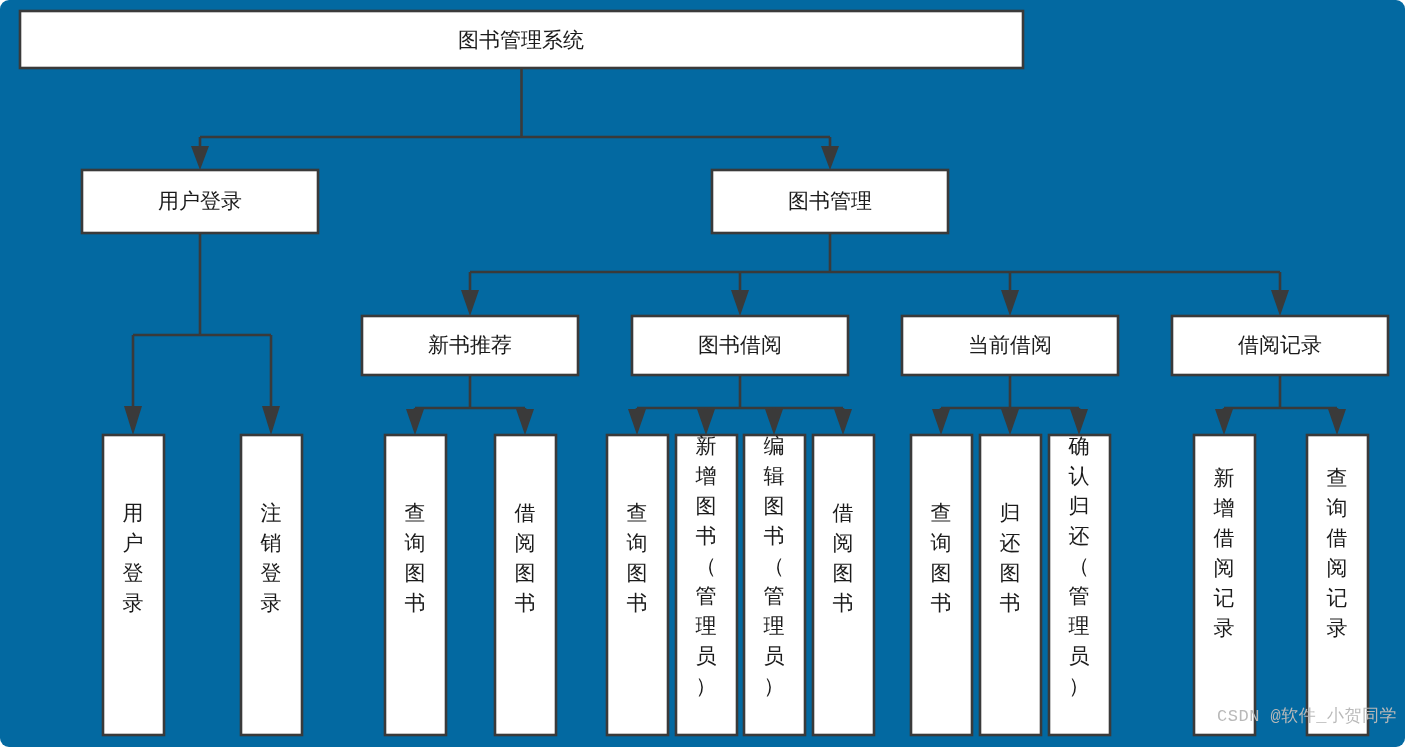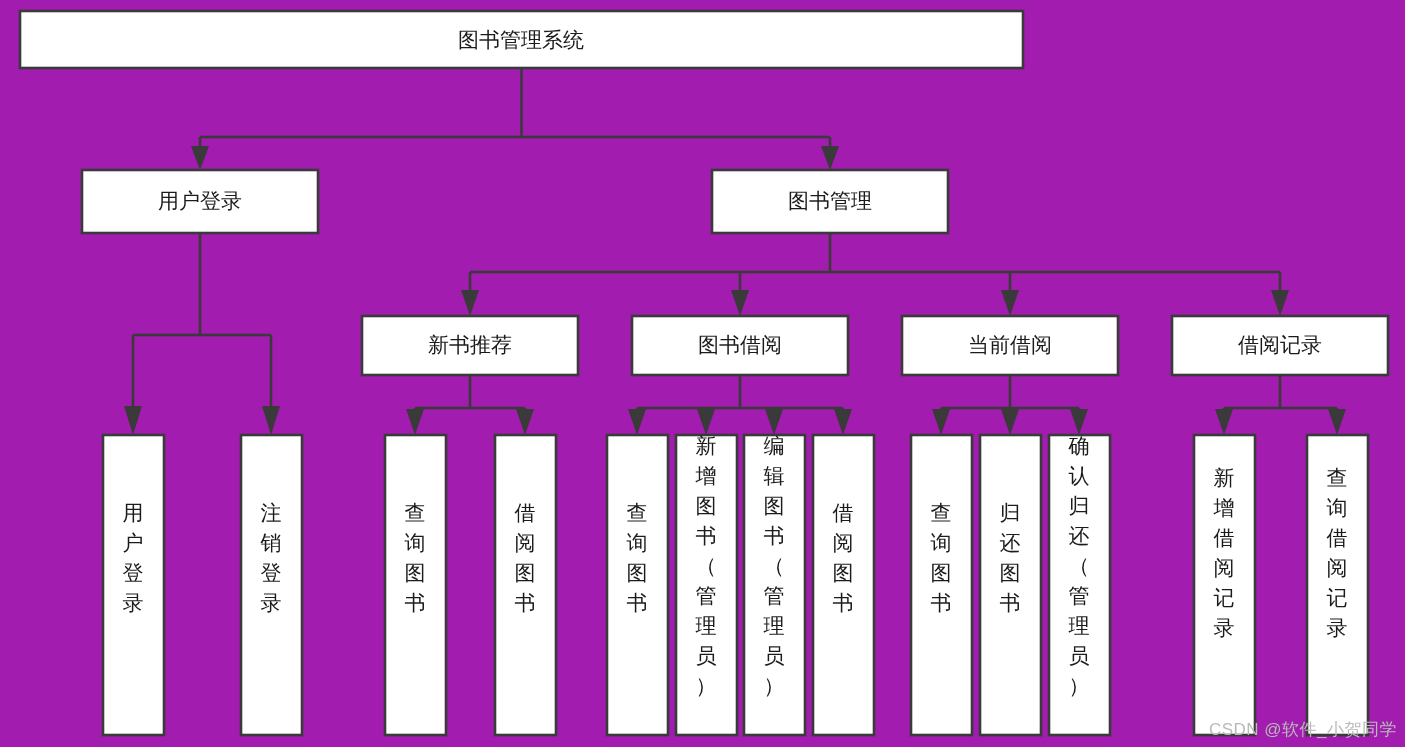--- a/index.html
+++ b/index.html
@@ -10,21 +10,22 @@
   body {
     width: 1405px;
     height: 747px;
     font-family: "DejaVu Sans", "Liberation Sans", sans-serif;
     overflow: hidden;
   }
   #diagram-root {
     position: relative;
     width: 1405px;
     height: 747px;
-    background: #a21caf;
+    background: #0369a1;
+    border-radius: 9px;
   }
   svg.flow {
     position: absolute;
     left: 0;
     top: 0;
     width: 1405px;
     height: 747px;
   }
   .node-rect {
     fill: #ffffff;
@@ -49,22 +50,22 @@
     stroke-width: 2.6;
     fill: none;
   }
   .arrow-head {
     fill: #3a3a3a;
     stroke: none;
   }
   .watermark {
     position: absolute;
     right: 8px;
-    bottom: 6px;
-    font-family: Liberation Sans, sans-serif;
+    bottom: 20px;
+    font-family: Liberation Mono, monospace;
     font-size: 17px;
     color: #b9b9b9;
     letter-spacing: 0.5px;
     white-space: nowrap;
     pointer-events: none;
   }
 </style>
 </head>
 <body>
 

